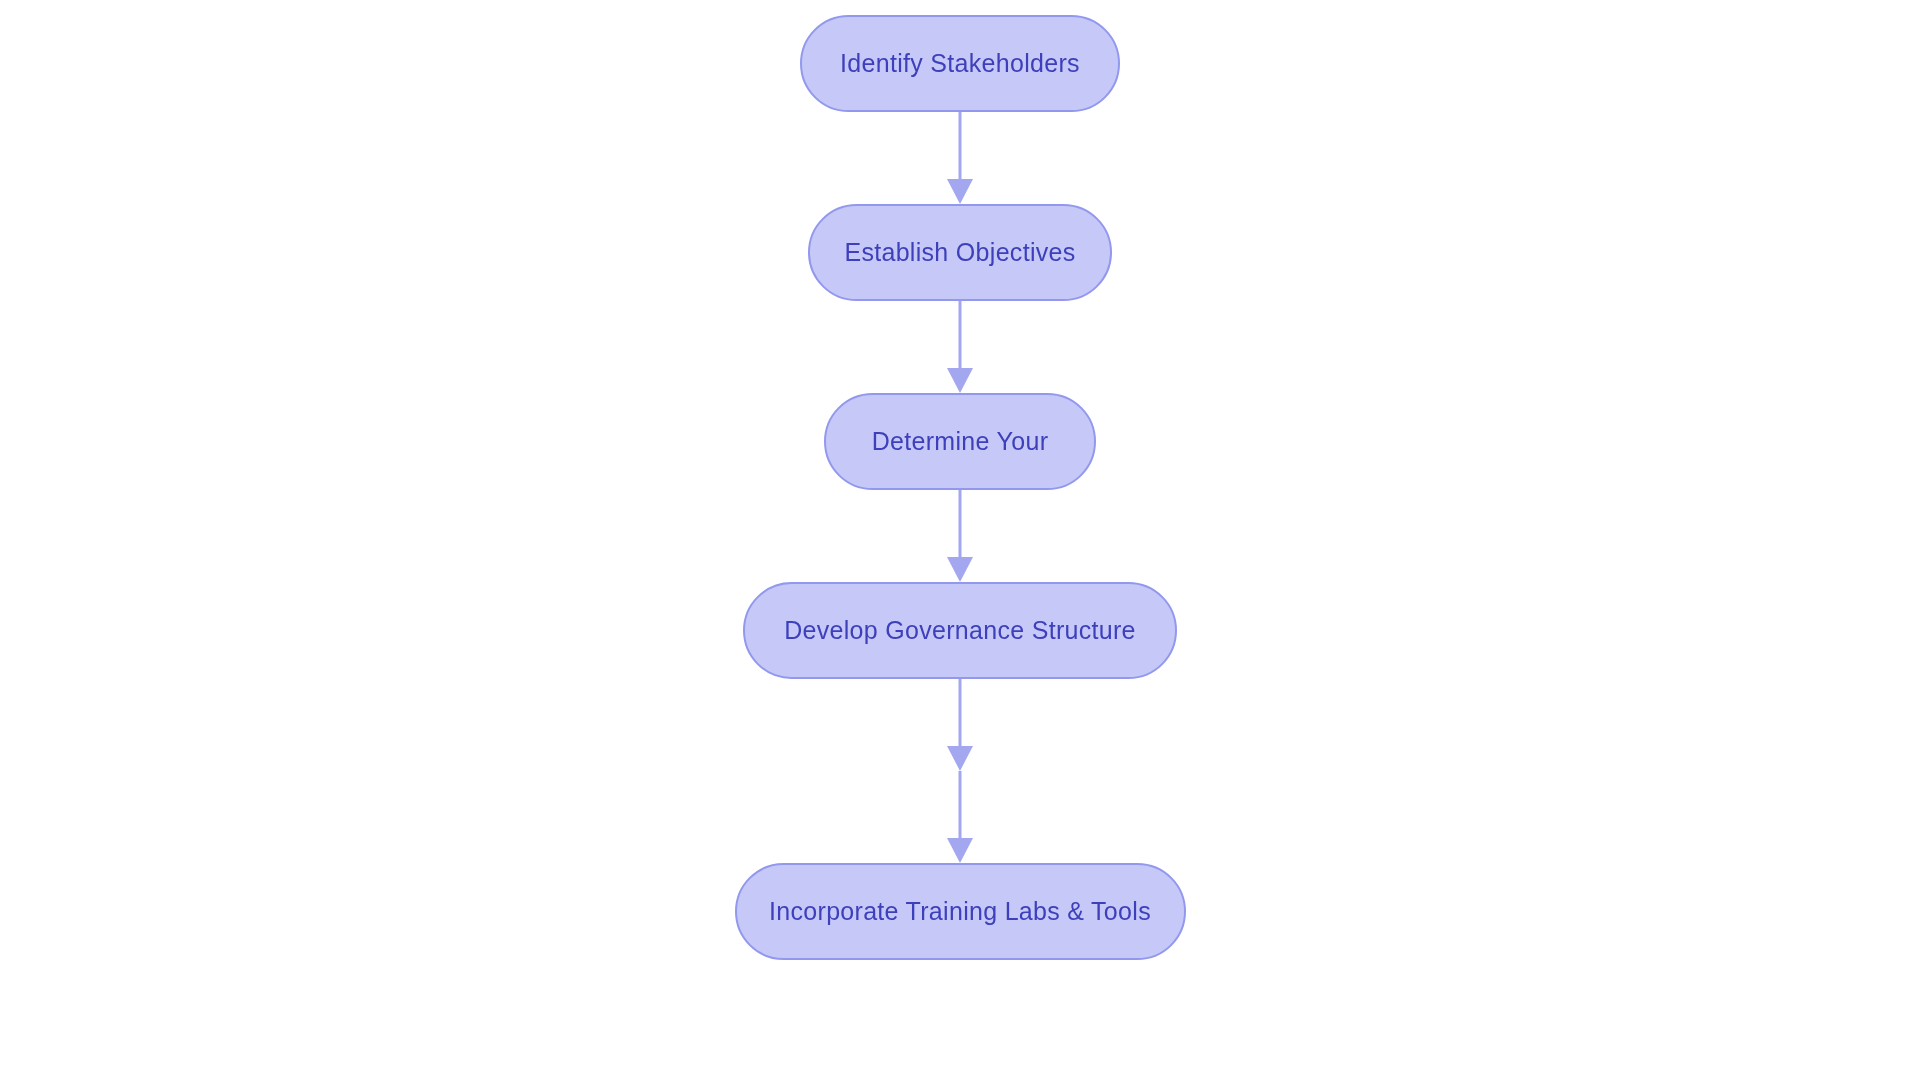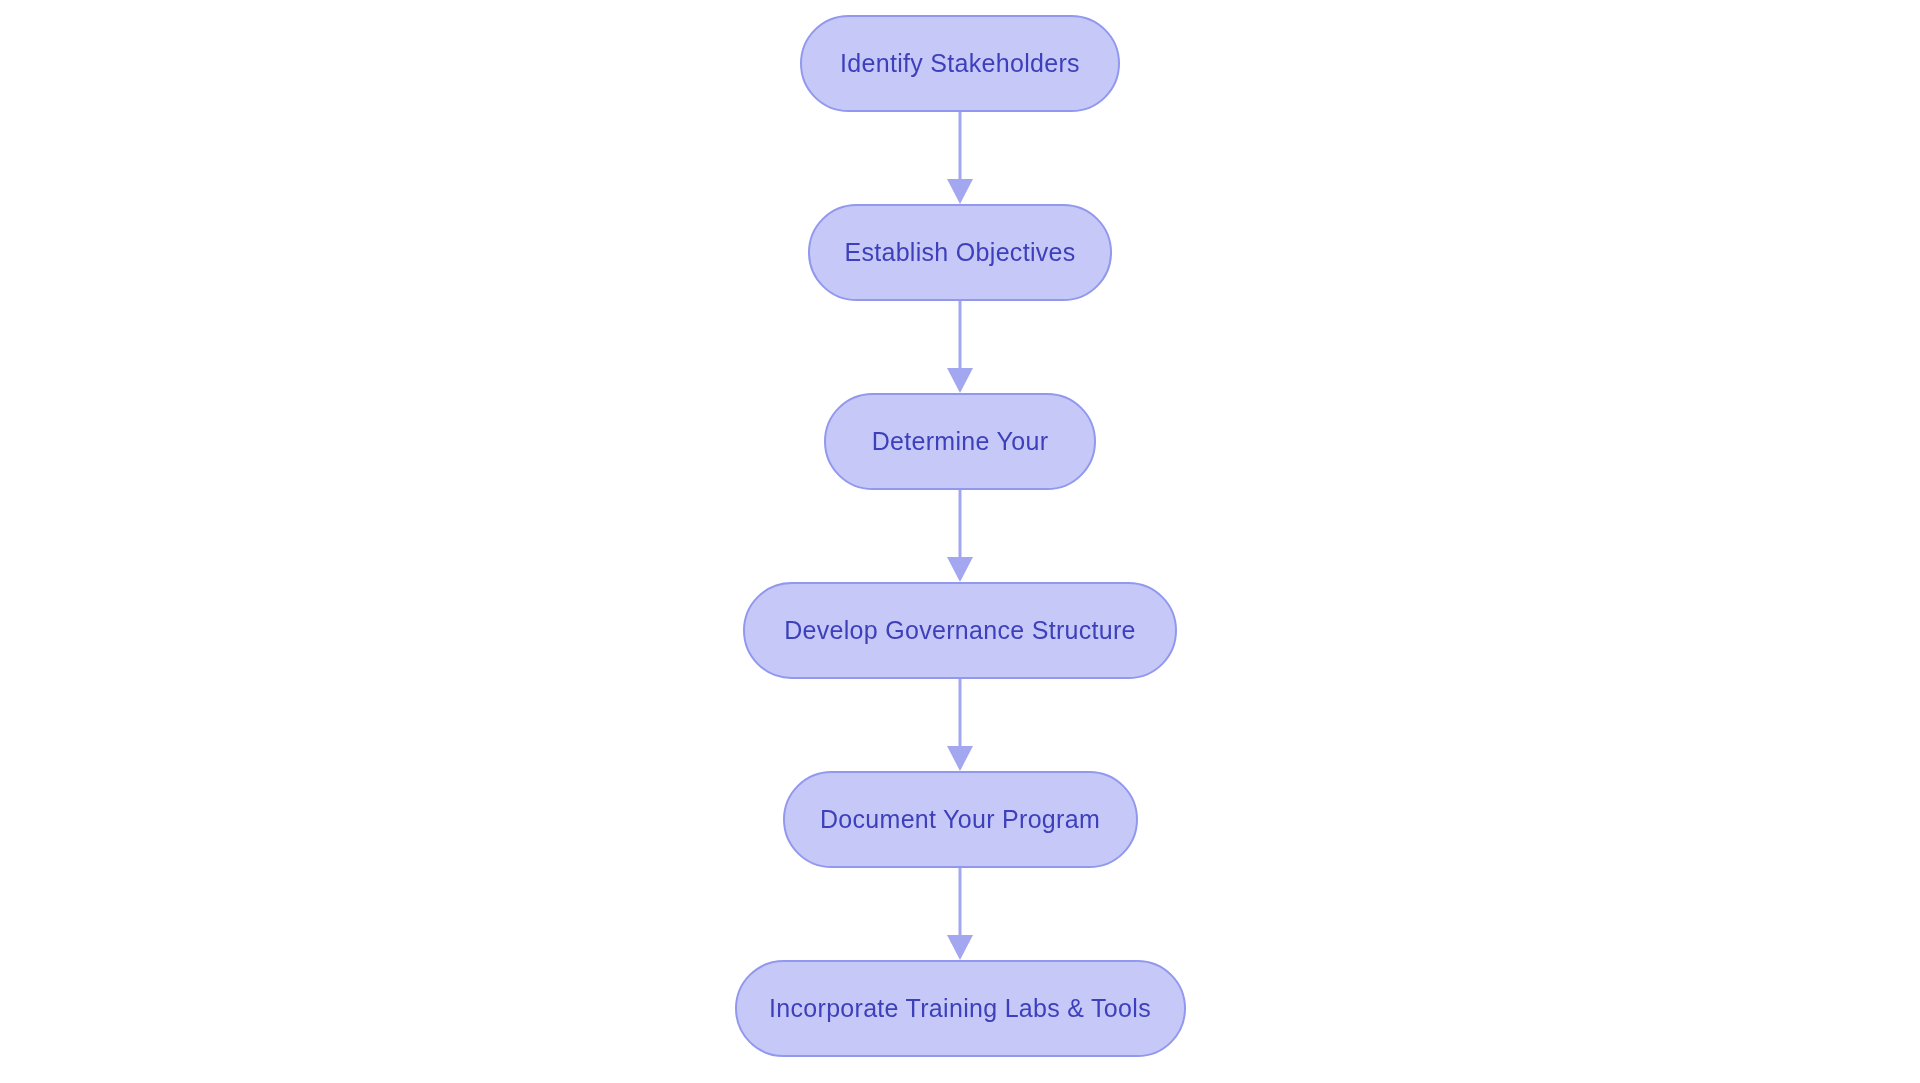--- a/index.html
+++ b/index.html
@@ -95,23 +95,20 @@
 
   <div class="node n4">
     <span class="node-label">Develop Governance Structure</span>
   </div>
 
   <svg class="connector" width="28" height="92" viewBox="0 0 28 92" aria-hidden="true">
     <line x1="14" y1="0" x2="14" y2="70"></line>
     <path d="M1 67 L27 67 L14 92 Z"></path>
   </svg>
 
-  <div class="node n5">
-    <span class="node-label">Document Your Program</span>
-  </div>
 
   <svg class="connector" width="28" height="92" viewBox="0 0 28 92" aria-hidden="true">
     <line x1="14" y1="0" x2="14" y2="70"></line>
     <path d="M1 67 L27 67 L14 92 Z"></path>
   </svg>
 
   <div class="node n6">
     <span class="node-label">Incorporate Training Labs &amp; Tools</span>
   </div>
 

